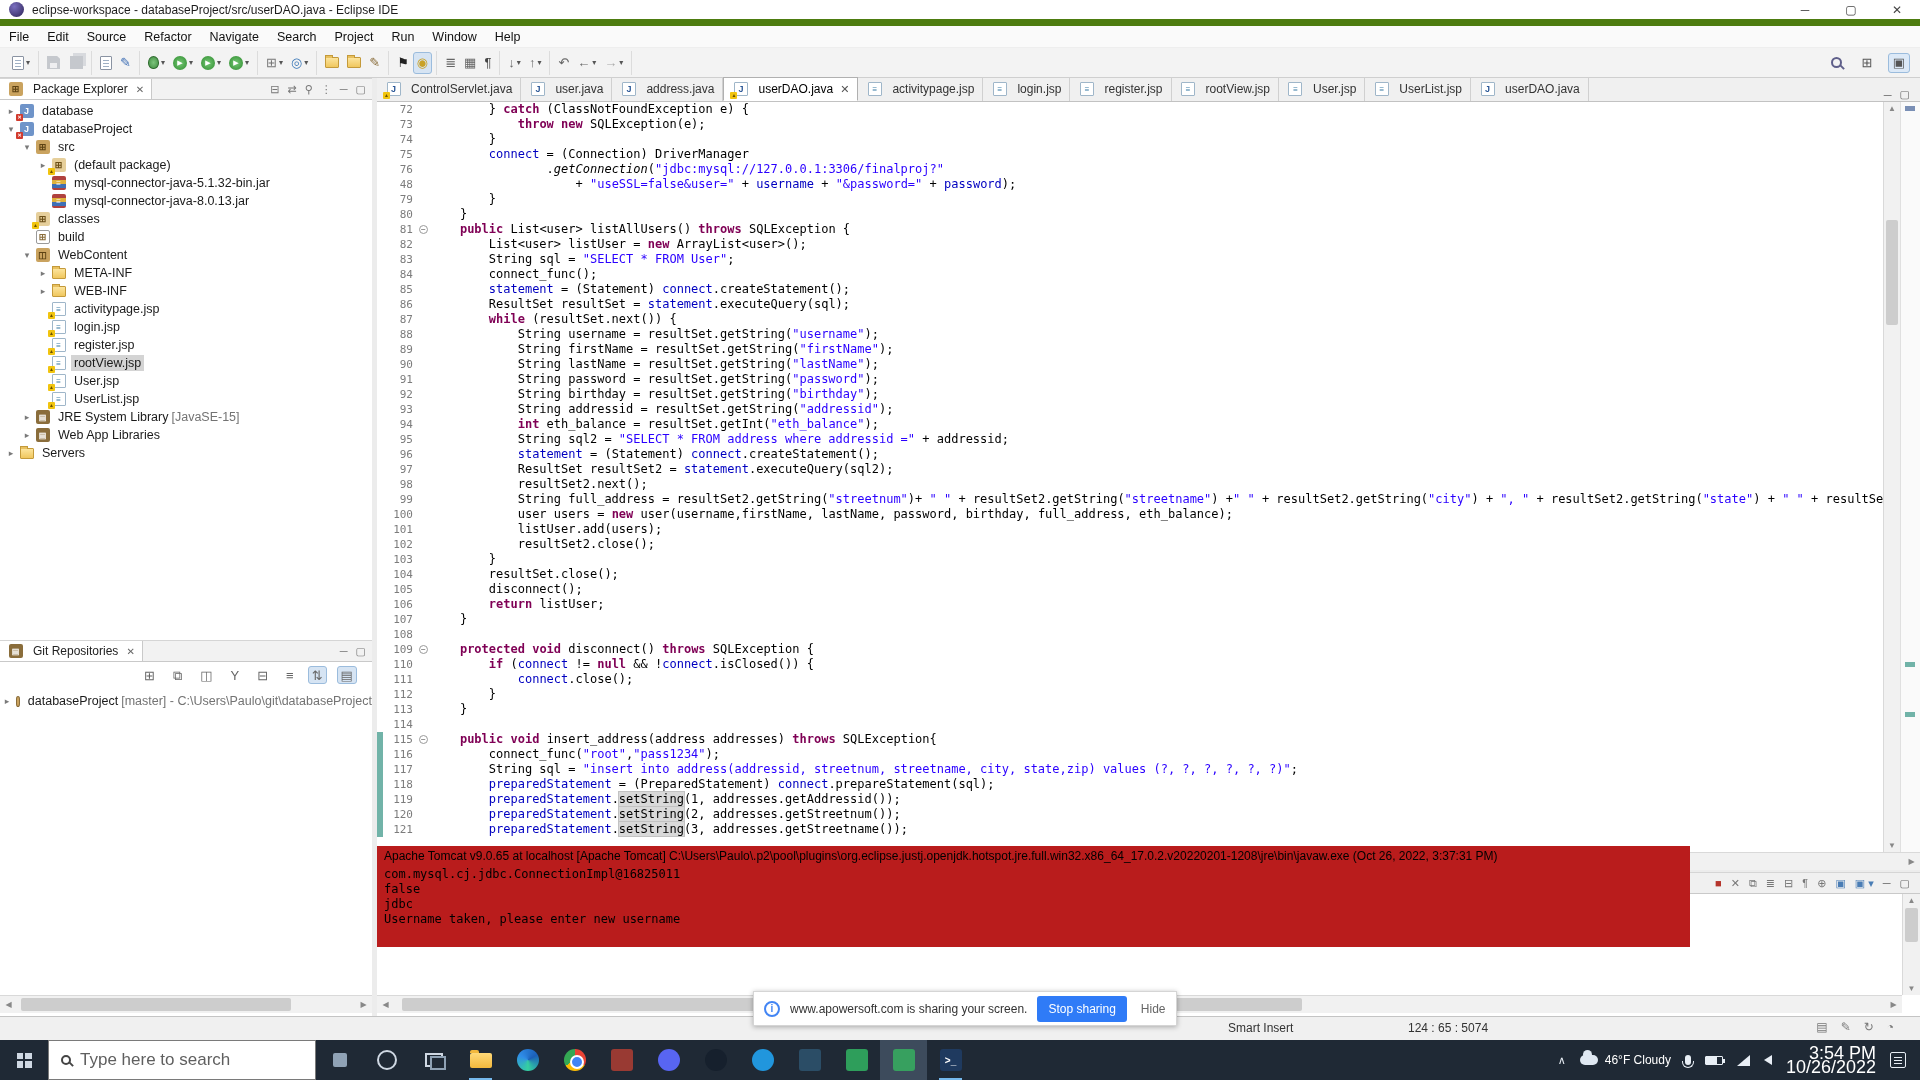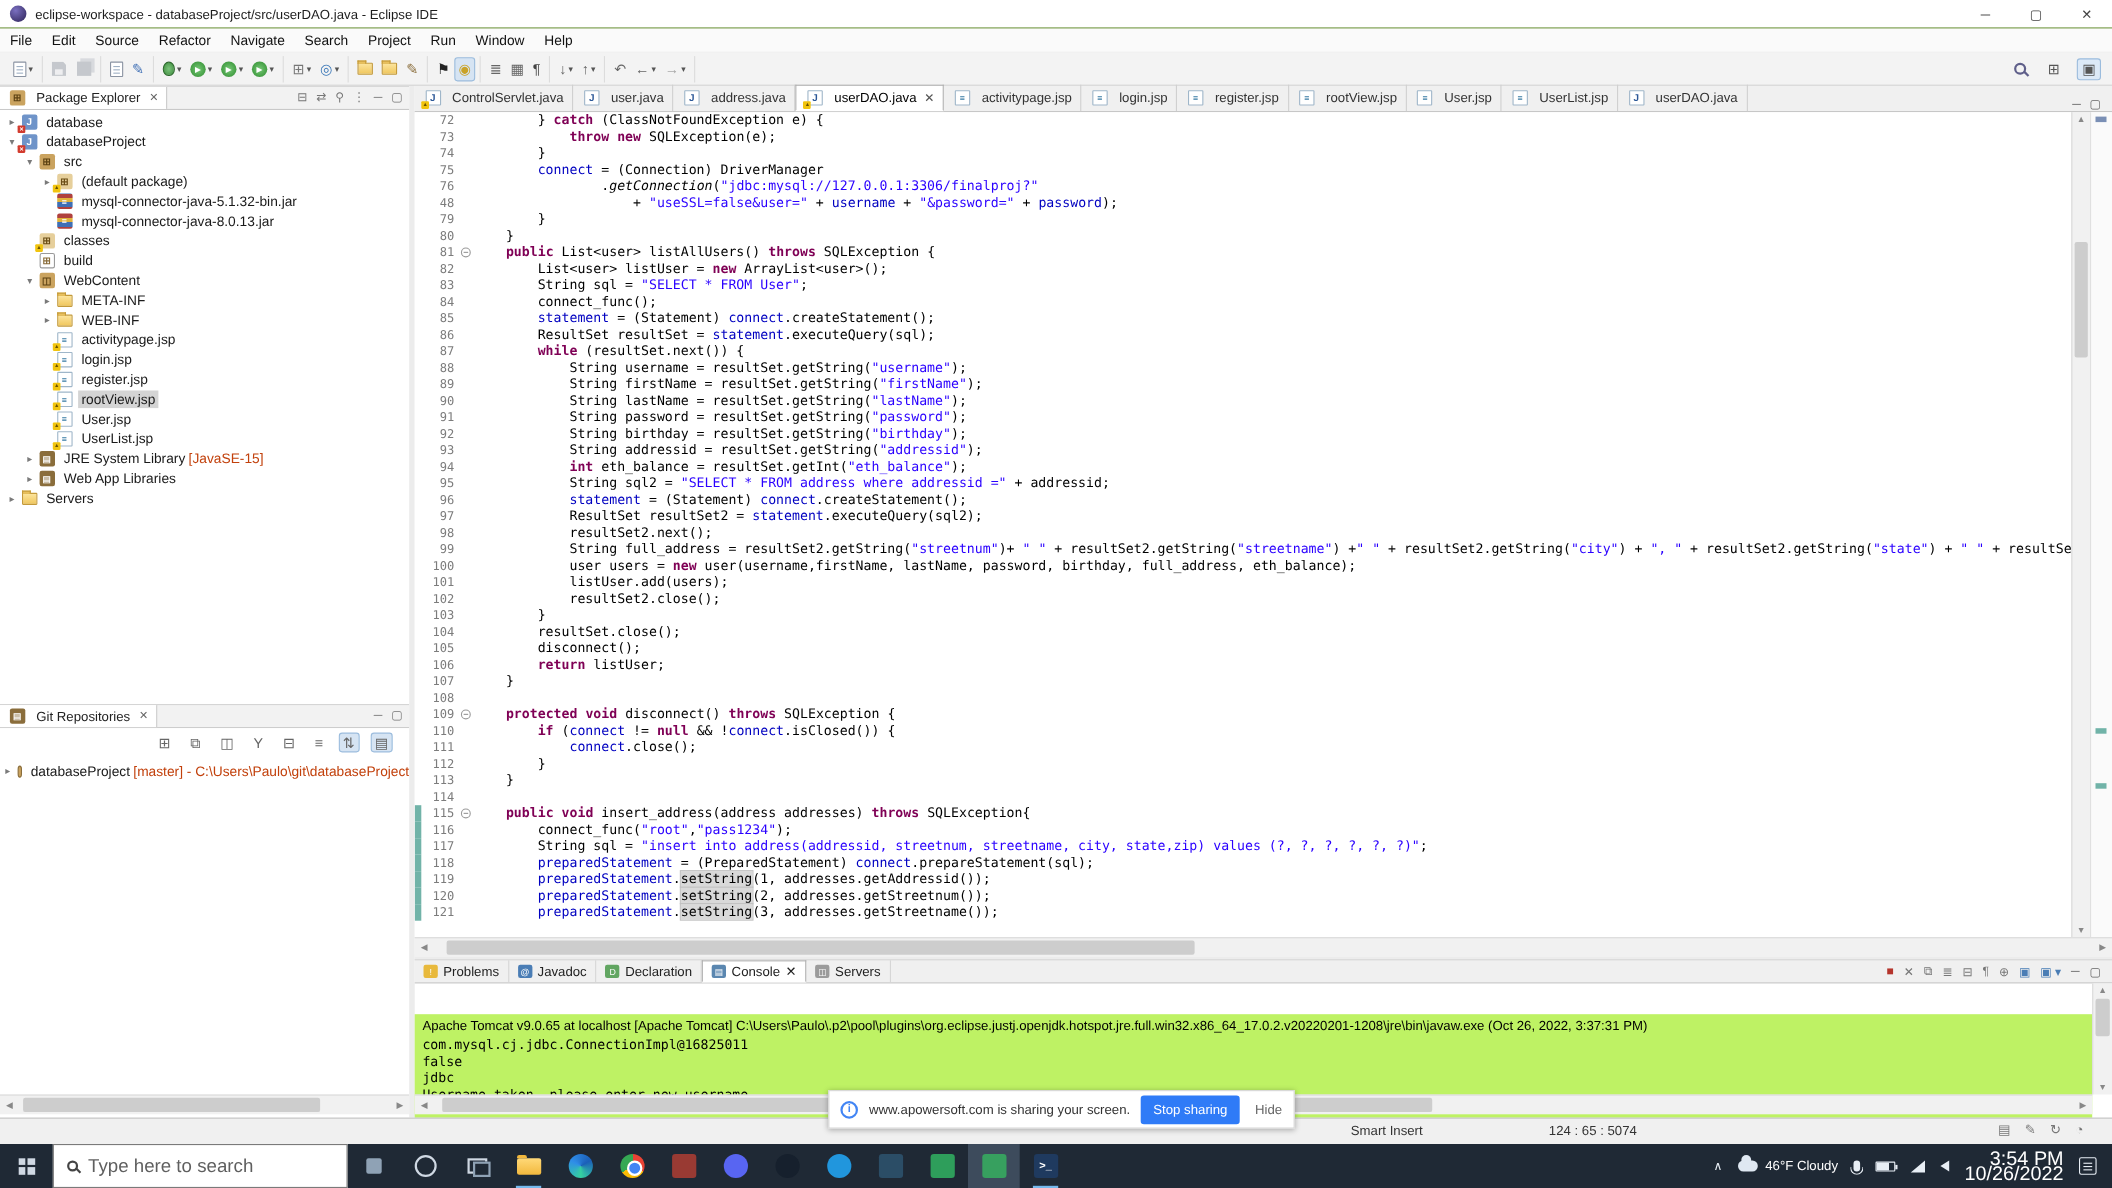--- a/index.html
+++ b/index.html
@@ -1,18 +1,18 @@
 <!DOCTYPE html>
 <html><head>
 <meta charset="utf-8">
 <style>
   *{box-sizing:border-box;margin:0;padding:0}
   html,body{width:1920px;height:1080px;overflow:hidden;font-family:"Liberation Sans",sans-serif;background:#fff;position:relative}
   
-  #titlebar{position:absolute;left:0;top:0;width:1920px;height:26px;background:#fff;display:flex;align-items:center;font-size:12px;color:#1d1d1d;border-bottom:1px solid #4d7c0f}
+  #titlebar{position:absolute;left:0;top:0;width:1920px;height:26px;background:#fff;display:flex;align-items:center;font-size:12px;color:#1d1d1d;border-bottom:7px solid #4d7c0f}
   .applogo{width:15px;height:15px;border-radius:50%;background:radial-gradient(circle at 35% 30%,#7a6fc0,#2c2255);margin:0 8px 0 9px;flex:none}
   .wctl{width:46px;height:100%;display:flex;align-items:center;justify-content:center;color:#444;font-size:12px}
   #win-controls{margin-left:auto;display:flex;height:100%}
   
   #menubar{position:absolute;left:0;top:26px;width:1920px;height:22px;background:#fafafa;display:flex;align-items:center;font-size:12.5px;color:#111;border-bottom:1px solid #eee}
   .menu-item{padding:2px 9px}
   
   #toolbar{position:absolute;left:0;top:48px;width:1920px;height:30px;background:#f3f3f3;border-bottom:1px solid #cfcfcf;display:flex;align-items:center;padding-left:4px}
   .tgroup{display:flex;align-items:center;height:24px;padding:0 4px;border-right:1px solid #dcdcdc}
   .tbtn{display:flex;align-items:center;height:22px;padding:0 3px;border-radius:3px;border:1px solid transparent}
@@ -51,21 +51,21 @@
   .ic-jar .badge{background:repeating-linear-gradient(180deg,#b0413e 0 4px,#e0b23c 4px 8px,#3f6fb5 8px 12px);color:#fff;font-size:8px}
   .ic-grid .badge{background:#fff;color:#8a6d3b;border:1px solid #9a9a9a}
   .ic-lib .badge{background:#8a6d3b;font-size:8px}
   .ic-jsp .badge,.ic-java .badge{background:#fff;border:1px solid #9fb6c9;color:#3a7ca5;border-radius:1px;font-size:8px}
   .ic-java .badge{color:#2b5797;font-size:9px}
   .ovl-err,.ovl-warn{position:absolute;left:-3px;bottom:-2px;width:7px;height:7px;font-size:5px;display:flex;align-items:center;justify-content:center;border-radius:1px;color:#fff}
   .ovl-err{background:#d23b2e}
   .ovl-warn{background:#f1c40f;color:#6b5200}
   .tlabel{padding:1px 3px}
   .tlabel.sel{background:#d4d4d4}
-  .suf{color:#c2410c}
+  .suf{color:#737373}
   
   #git-toolbar{position:absolute;left:0;top:662px;width:372px;height:26px;background:#fff;display:flex;align-items:center;gap:10px;padding-left:140px;color:#666;font-size:12px}
   #git-toolbar .tbtn{height:18px}
   #git-body{position:absolute;left:0;top:688px;width:372px;height:307px;background:#fff;padding-top:4px}
   .repoic{width:14px;height:11px;background:#caa35f;border:1px solid #8a6d3b;border-radius:3px/5px;margin:0 5px 0 2px}
   
   .hscroll{position:absolute;height:18px;background:#f1f1f1;border-top:1px solid #d9d9d9;display:flex;align-items:center}
   .sarrow{width:17px;text-align:center;font-size:8px;color:#888;flex:none}
   .strack{position:relative;flex:1;height:100%}
   .sthumb{position:absolute;top:2px;bottom:2px;background:#cdcdcd;border-radius:2px}
@@ -97,21 +97,21 @@
   .occ{background:#d9d9d9;outline:1px solid #c2c2c2}
   #evscroll{left:1883px;top:102px;width:17px;height:750px}
   #eruler{position:absolute;left:1900px;top:102px;right:0;height:750px;background:#fafafa;border-left:1px solid #e0e0e0}
   .rmark{position:absolute;left:4px;width:10px;height:5px}
   
   #ctabs{position:absolute;left:377px;top:872px;right:0;height:22px;background:#f0f0f0;border-bottom:1px solid #c9c9c9;border-top:1px solid #d5d5d5;display:flex;align-items:center;font-size:12px;color:#222}
   .ctab{display:flex;align-items:center;gap:5px;height:100%;padding:0 8px;border-right:1px solid #d6d6d6}
   .ctab.act{background:#fff;border:1px solid #b0b0b0;border-bottom:1px solid #fff}
   .cbadge{width:13px;height:12px;border-radius:2px;display:flex;align-items:center;justify-content:center;font-size:8px;color:#fff;flex:none}
   #ctools{margin-left:auto;display:flex;gap:9px;padding-right:10px;align-items:center;font-size:11px;color:#666}
-  #cbody{position:absolute;left:377px;top:922px;width:1525px;height:101px;background:#bef264;overflow:hidden;padding:3px 0 0 7px}
+  #cbody{position:absolute;left:377px;top:846px;width:1313px;height:101px;background:#b91c1c;overflow:hidden;padding:3px 0 0 7px}
   .ctitle{font-size:12px;color:#000;white-space:nowrap;margin-bottom:4px}
   .cline{font-family:"DejaVu Sans Mono","Liberation Mono",monospace;font-size:12px;line-height:15px;white-space:pre;color:#000}
   #cvscroll{left:1902px;top:894px;width:18px;height:101px}
   
   #statusbar{position:absolute;left:0;top:1016px;width:1920px;height:24px;background:#f0f0f0;border-top:1px solid #c4c4c4;font-size:12px;color:#333}
   #sb-mode{position:absolute;left:1228px;top:4px}
   #sb-pos{position:absolute;left:1408px;top:4px}
   #sb-icons{position:absolute;right:26px;top:3px;display:flex;gap:13px;color:#777;font-size:12px}
   
   #sharebar{position:absolute;left:753px;top:991px;width:424px;height:35px;background:#fff;border:1px solid #d5d5d5;box-shadow:0 1px 5px rgba(0,0,0,.3);display:flex;align-items:center;gap:10px;padding:0 10px;z-index:60}

